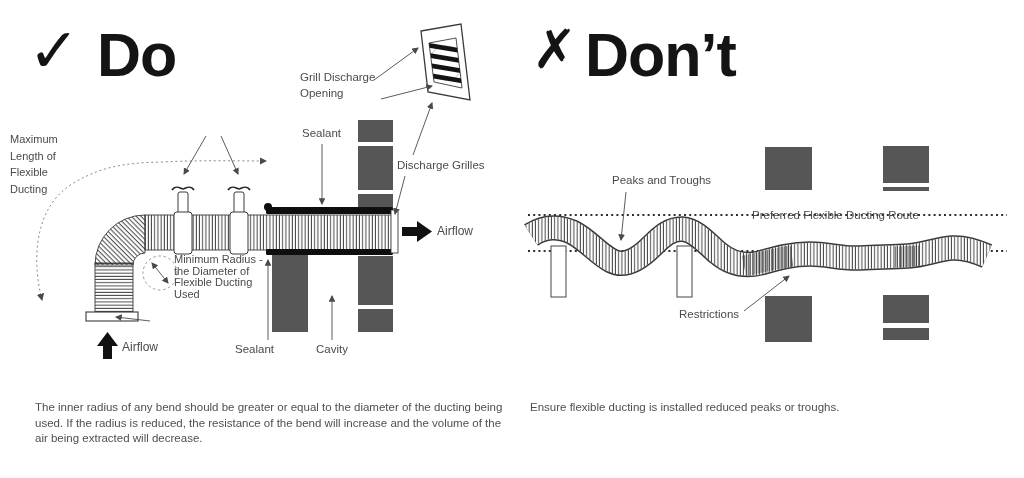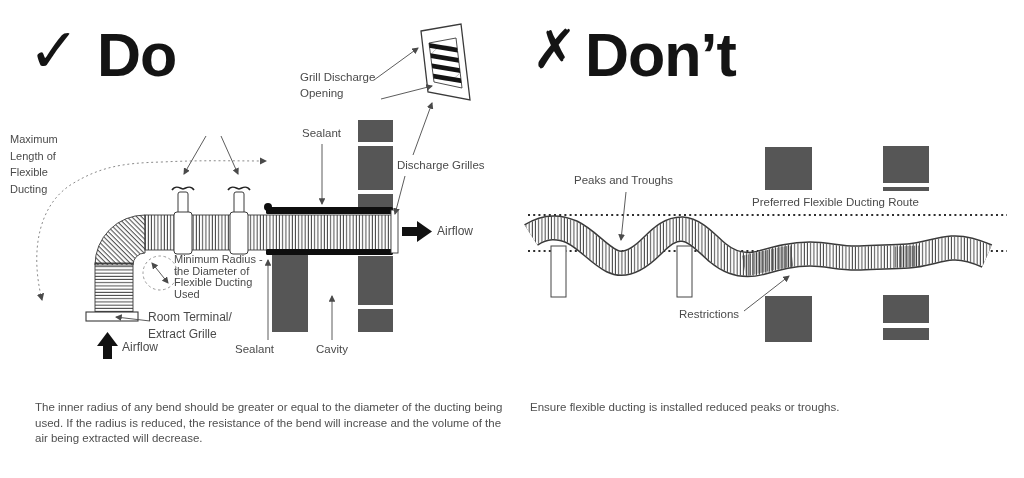--- a/index.html
+++ b/index.html
@@ -156,24 +156,23 @@
   <div class="title" style="left:97px;top:20px;">Do</div>
   <div class="mark" style="left:532px;top:18px;font-size:54px;">✗</div>
   <div class="title" style="left:585px;top:20px;">Don’t</div>
 
   <div class="lbl ctr" style="left:10px;top:131px;width:70px;font-size:11px;line-height:16.5px;">Maximum Length of Flexible Ducting</div>
   <div class="lbl ctr" style="left:300px;top:69px;width:100px;line-height:16px;">Grill Discharge Opening</div>
   <div class="lbl" style="left:302px;top:126px;">Sealant</div>
   <div class="lbl nowrap" style="left:397px;top:158px;">Discharge Grilles</div>
   <div class="lbl" style="left:437px;top:224px;font-size:12px;">Airflow</div>
   <div class="lbl ctr" style="left:174px;top:254px;width:100px;font-size:11px;line-height:11.5px;">Minimum Radius - the Diameter of Flexible Ducting Used</div>
-  <div class="lbl ctr" style="left:148px;top:309px;width:92px;font-size:12px;line-height:16.5px;">Room Terminal/ Extract Grille</div>
   <div class="lbl" style="left:122px;top:340px;font-size:12px;">Airflow</div>
   <div class="lbl" style="left:235px;top:342px;">Sealant</div>
   <div class="lbl" style="left:316px;top:342px;">Cavity</div>
   <div class="caption" style="left:35px;top:400px;width:474px;">The inner radius of any bend should be greater or equal to the diameter of the ducting being used. If the radius is reduced, the resistance of the bend will increase and the volume of the air being extracted will decrease.</div>
 
-  <div class="lbl" style="left:574px;top:173px;">Peaks and Troughs</div>
-  <div class="lbl ctr nowrap" style="left:752px;top:195px;width:188px;">Preferred Flexible Ducting Route</div>
+  <div class="lbl" style="left:612px;top:173px;">Peaks and Troughs</div>
+  <div class="lbl ctr nowrap" style="left:752px;top:208px;width:188px;">Preferred Flexible Ducting Route</div>
   <div class="lbl" style="left:679px;top:307px;">Restrictions</div>
   <div class="caption" style="left:530px;top:400px;width:436px;">Ensure flexible ducting is installed reduced peaks or troughs.</div>
 
 </div>
 
 </body></html>

